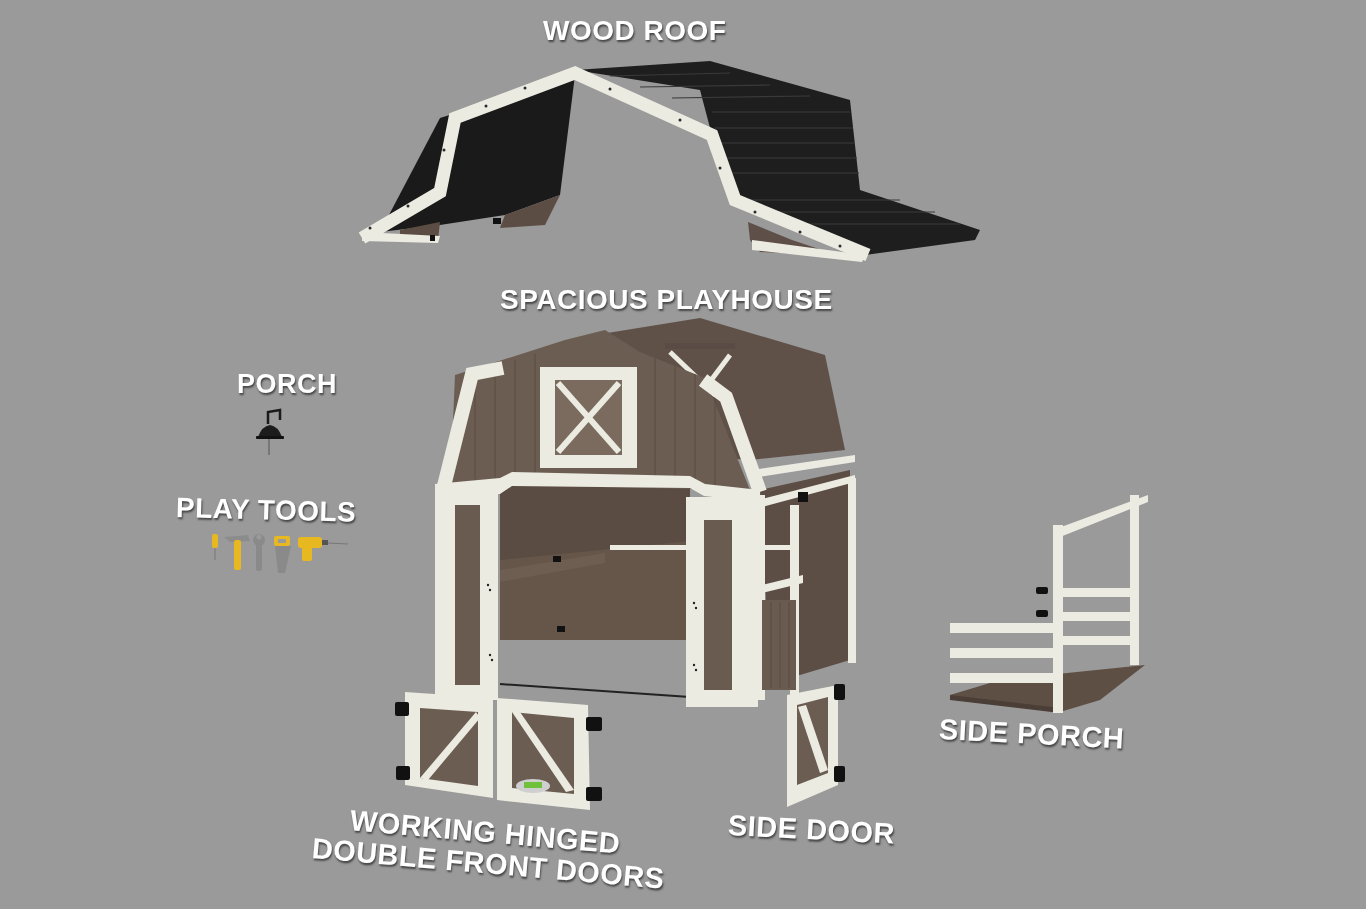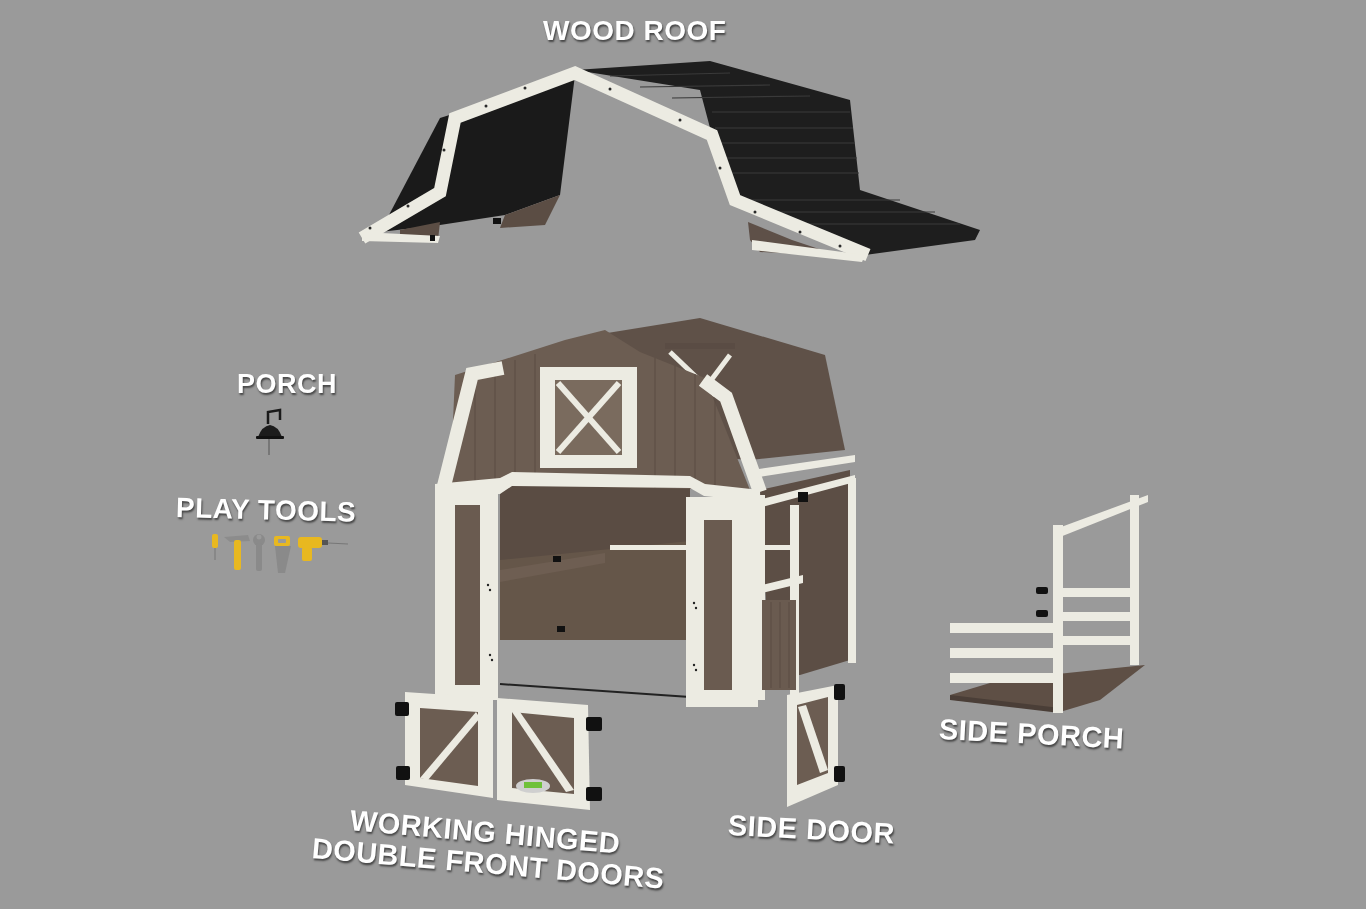--- a/index.html
+++ b/index.html
@@ -244,20 +244,21 @@
       <polygon points="787,695 838,685 838,785 787,807" fill="#ecebe2"></polygon>
       <polygon points="797,705 828,697 828,773 797,785" fill="#6c5d52"></polygon>
       <polygon points="798,707 806,705 828,770 820,773" fill="#ecebe2"></polygon>
       <rect x="834" y="684" width="11" height="16" rx="2" fill="#111"></rect>
       <rect x="834" y="766" width="11" height="16" rx="2" fill="#111"></rect>
     </g>
   </svg>
 
   <div class="label" style="left:543px; top:17px; font-size:28px;">WOOD ROOF</div>
 
+  <div class="label" style="left:500px; top:286px; font-size:28px;">SPACIOUS PLAYHOUSE</div>
 
   <div class="label" style="left:237px; top:371px; font-size:27px;">PORCH</div>
 
   <div class="label" style="left:176px; top:494px; font-size:28px; transform:rotate(1.5deg); transform-origin:left center;">PLAY TOOLS</div>
 
   <div class="label" style="left:939px; top:715px; font-size:29px; transform:rotate(3deg); transform-origin:left center;">SIDE PORCH</div>
 
   <div class="label" style="left:350px; top:806px; font-size:29px; transform:rotate(5deg); transform-origin:left center;">WORKING HINGED</div>
 
   <div class="label" style="left:312px; top:834px; font-size:29px; transform:rotate(5deg); transform-origin:left center;">DOUBLE FRONT DOORS</div>

